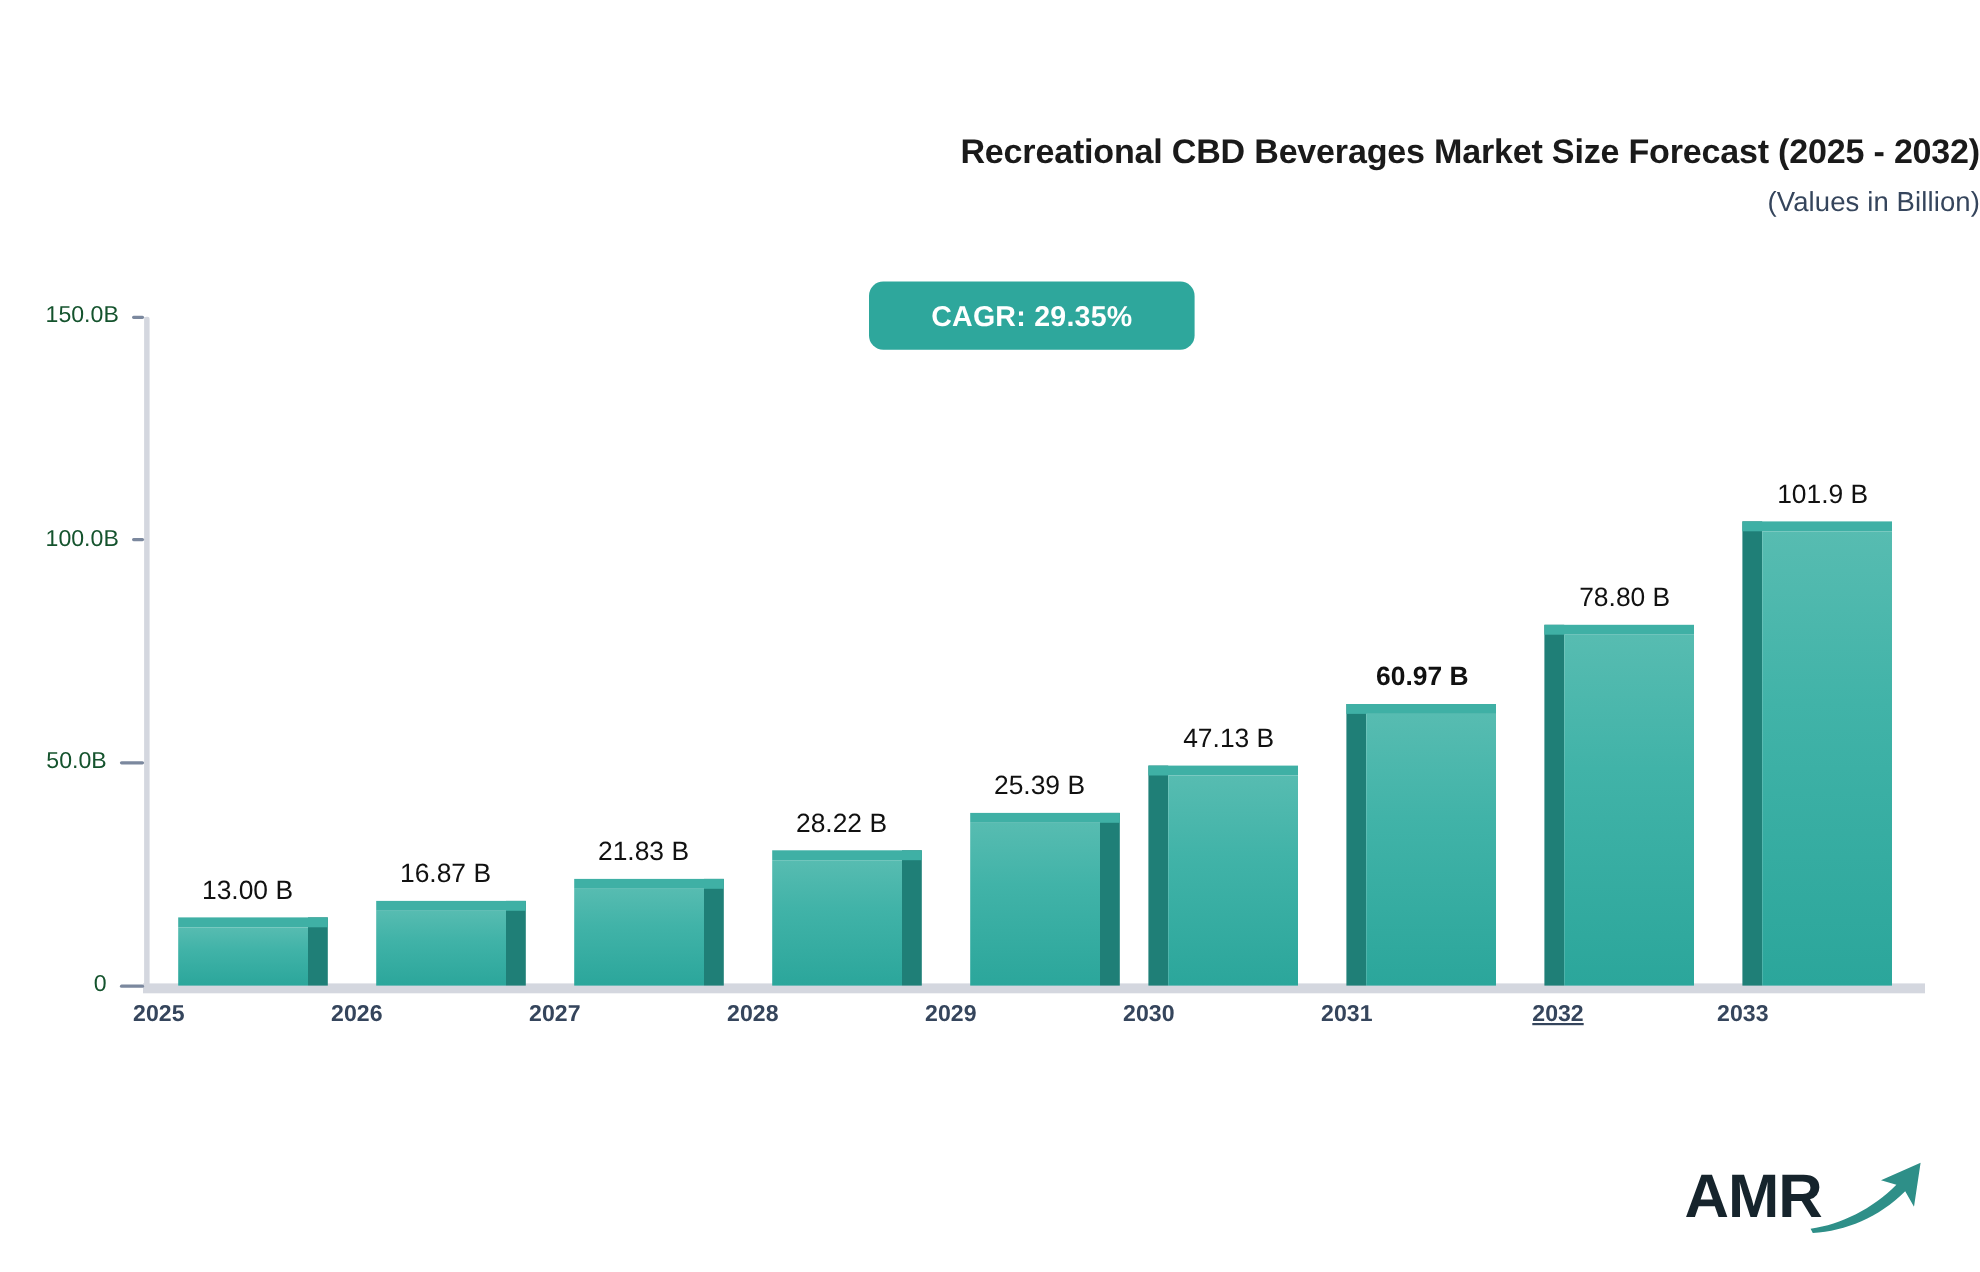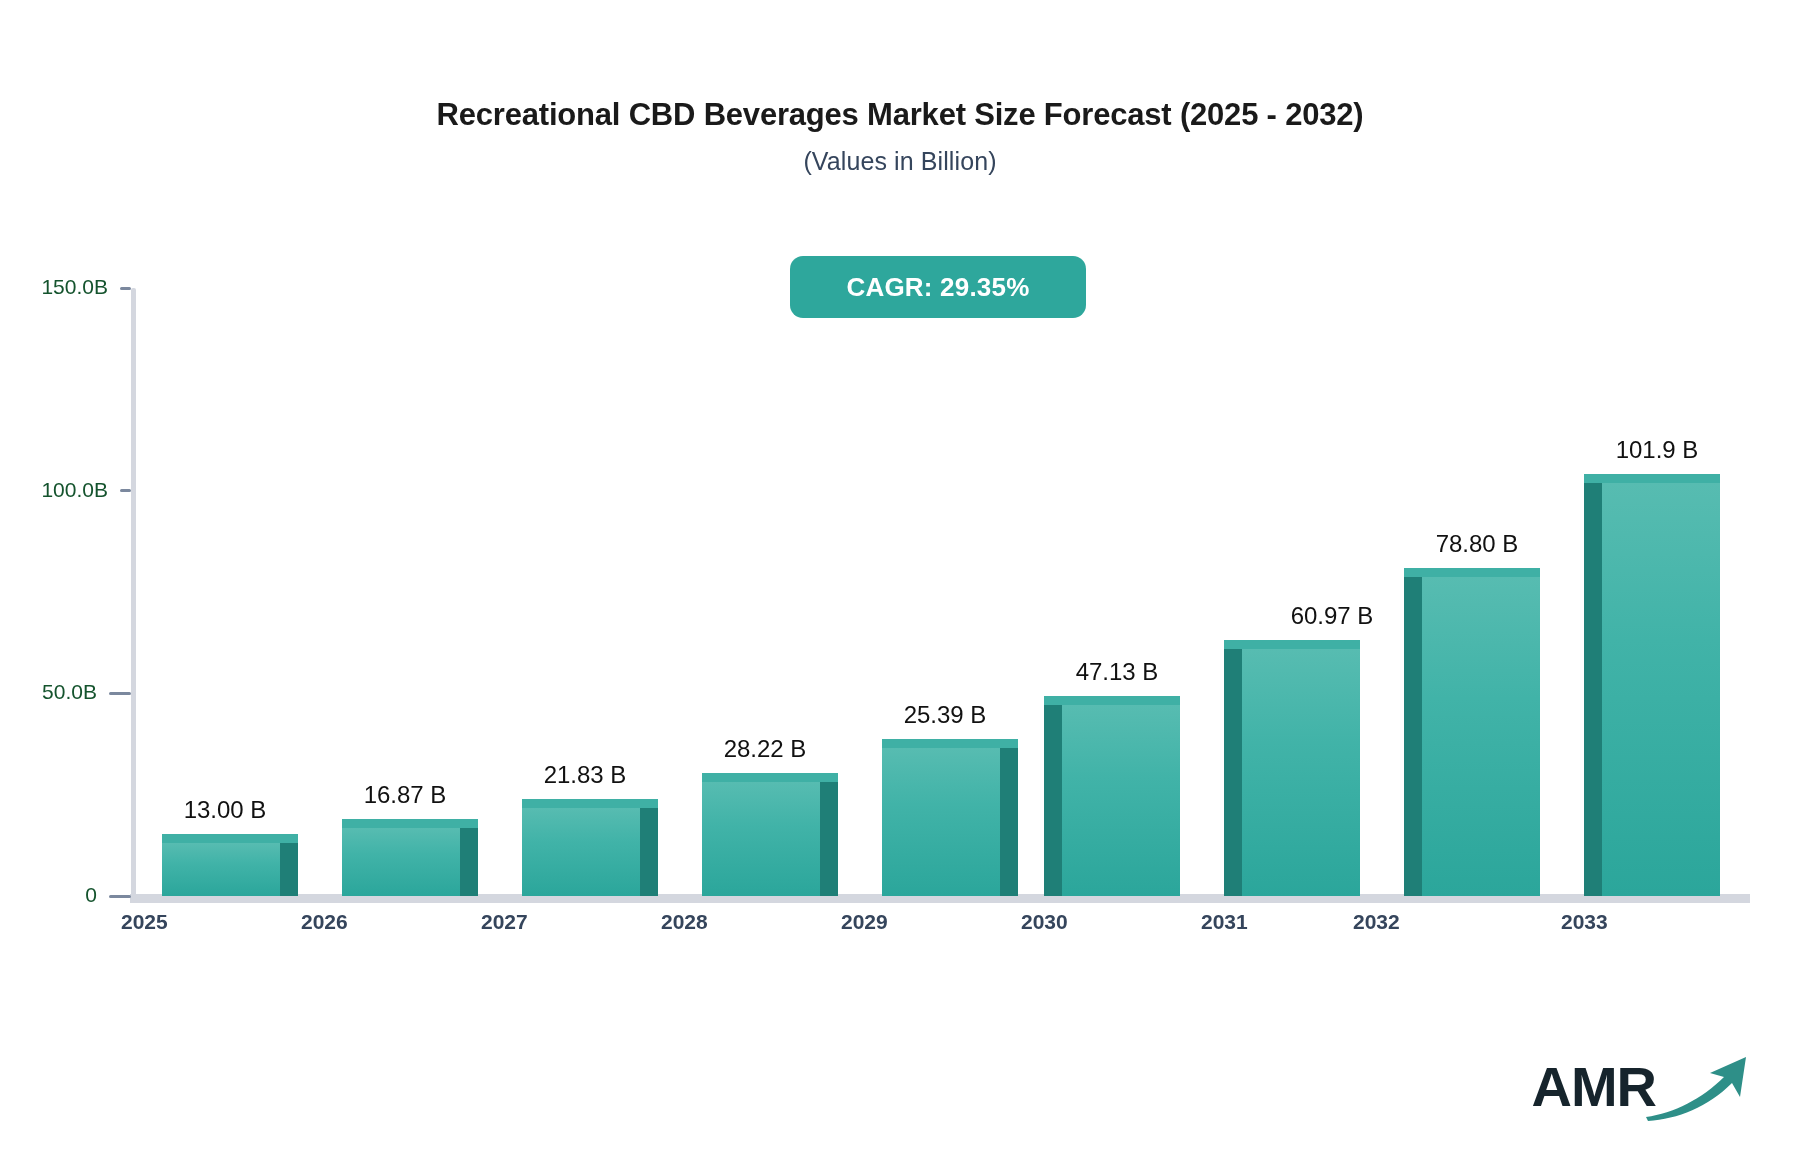--- a/index.html
+++ b/index.html
@@ -17,24 +17,24 @@
 
   #chart-root {
     position: absolute;
     inset: 0;
     background: #ffffff;
   }
 
   
   .title-block {
     position: absolute;
-    top: 97px;
+    top: 120px;
     left: 0;
     width: 1800px;
-    text-align: center;
+    text-align: right;
   }
   .chart-title {
     font-size: 31px;
     font-weight: bold;
     color: #1a1a1a;
     letter-spacing: -0.2px;
     line-height: 1.15;
   }
   .chart-subtitle {
     margin-top: 14px;
@@ -244,21 +244,21 @@
           <div class="bar-side left" style="height: 200.034px; width: 18px;"></div>
           <div class="bar-cap left" style="bottom: 191.034px;"></div>
           <div class="bar-front" style="height: 191.034px;"></div>
         </div>
         <div class="bar-value" style="left: 856px; top: 369.966px;">47.13 B</div>
         <div class="bar-group" style="left: 1111px; width: 118px; height: 247.132px;">
           <div class="bar-side left" style="height: 256.132px; width: 18px;"></div>
           <div class="bar-cap left" style="bottom: 247.132px;"></div>
           <div class="bar-front" style="height: 247.132px;"></div>
         </div>
-        <div class="bar-value" style="left: 1071px; top: 313.868px;">60.97 B</div>
+        <div class="bar-value" style="left: 1032px; top: 313.868px; font-weight: bold;">60.97 B</div>
         <div class="bar-group" style="left: 1291px; width: 118px; height: 319.403px;">
           <div class="bar-side left" style="height: 328.403px; width: 18px;"></div>
           <div class="bar-cap left" style="bottom: 319.403px;"></div>
           <div class="bar-front" style="height: 319.403px;"></div>
         </div>
         <div class="bar-value" style="left: 1216px; top: 241.597px;">78.80 B</div>
         <div class="bar-group" style="left: 1471px; width: 118px; height: 413.035px;">
           <div class="bar-side left" style="height: 422.035px; width: 18px;"></div>
           <div class="bar-cap left" style="bottom: 413.035px;"></div>
           <div class="bar-front" style="height: 413.035px;"></div>
@@ -286,21 +286,21 @@
   </div>
 
   <div class="xlabels-layer" id="xlabels-layer">
       <div class="xlabel" style="left: -10px;">2025</div>
       <div class="xlabel" style="left: 170px;">2026</div>
       <div class="xlabel" style="left: 350px;">2027</div>
       <div class="xlabel" style="left: 530px;">2028</div>
       <div class="xlabel" style="left: 710px;">2029</div>
       <div class="xlabel" style="left: 890px;">2030</div>
       <div class="xlabel" style="left: 1070px;">2031</div>
-      <div class="xlabel" style="left: 1222px;">2032</div>
+      <div class="xlabel" style="left: 1262px; text-decoration: underline;">2032</div>
       <div class="xlabel" style="left: 1430px;">2033</div>
     </div>
 
   <div class="logo">
     <span class="logo-text">AMR</span>
     <span class="logo-arrow">
       <svg width="118" height="74" viewBox="0 0 118 74">
         <path d="M6 66 C34 62 62 48 84 26 L70 22 L106 6 L100 46 L92 32 C68 56 38 68 8 70 Z" fill="#2e8f88"></path>
       </svg>
     </span>

